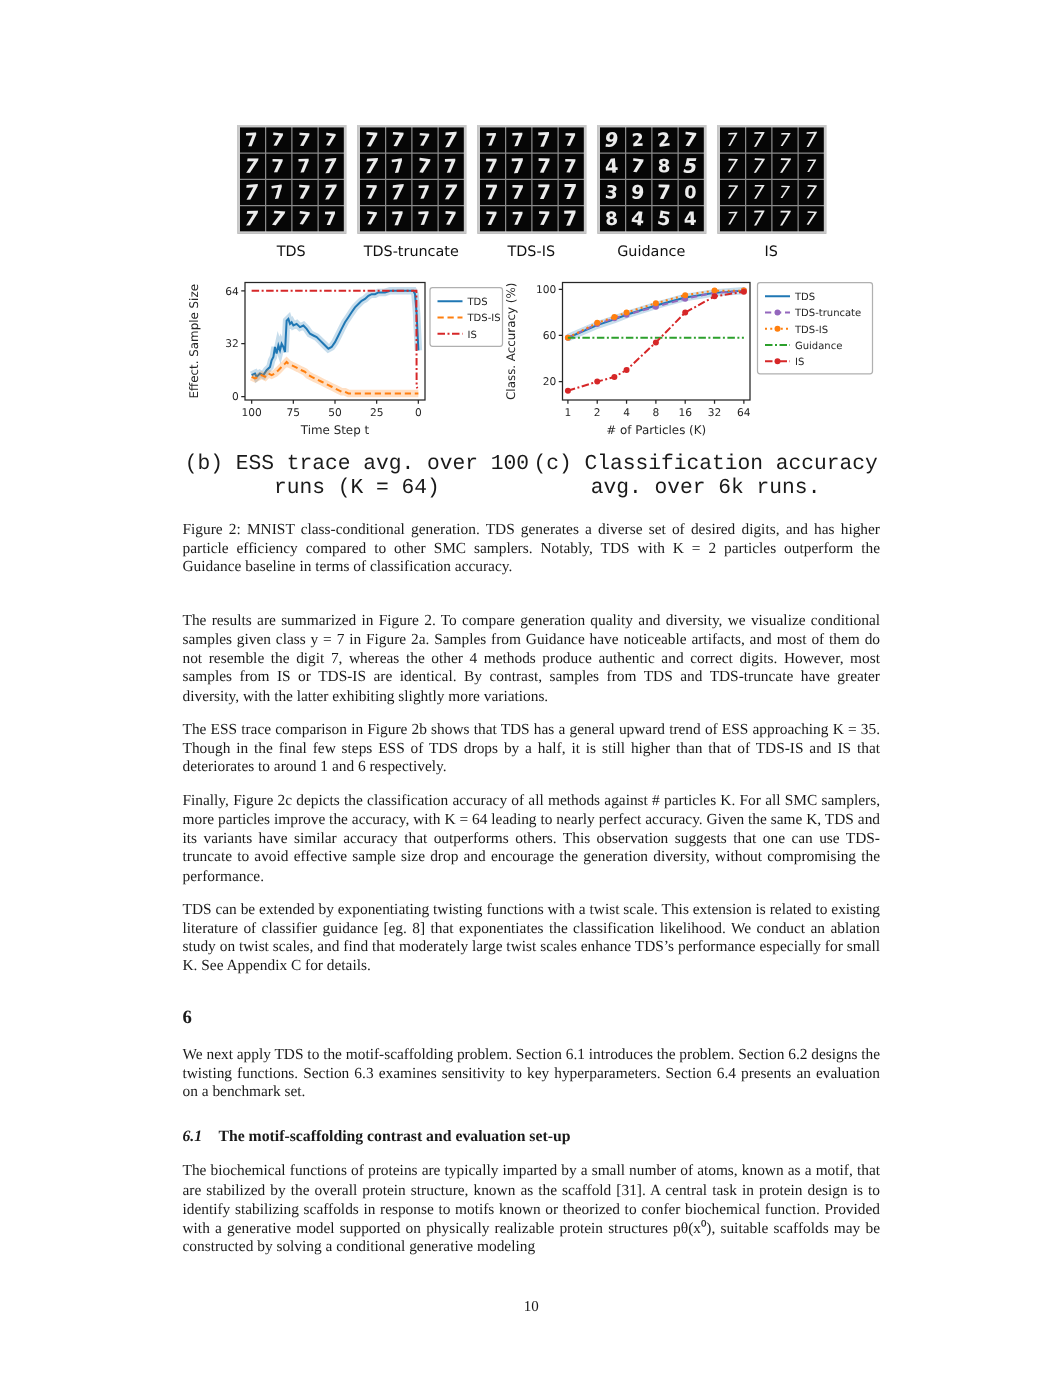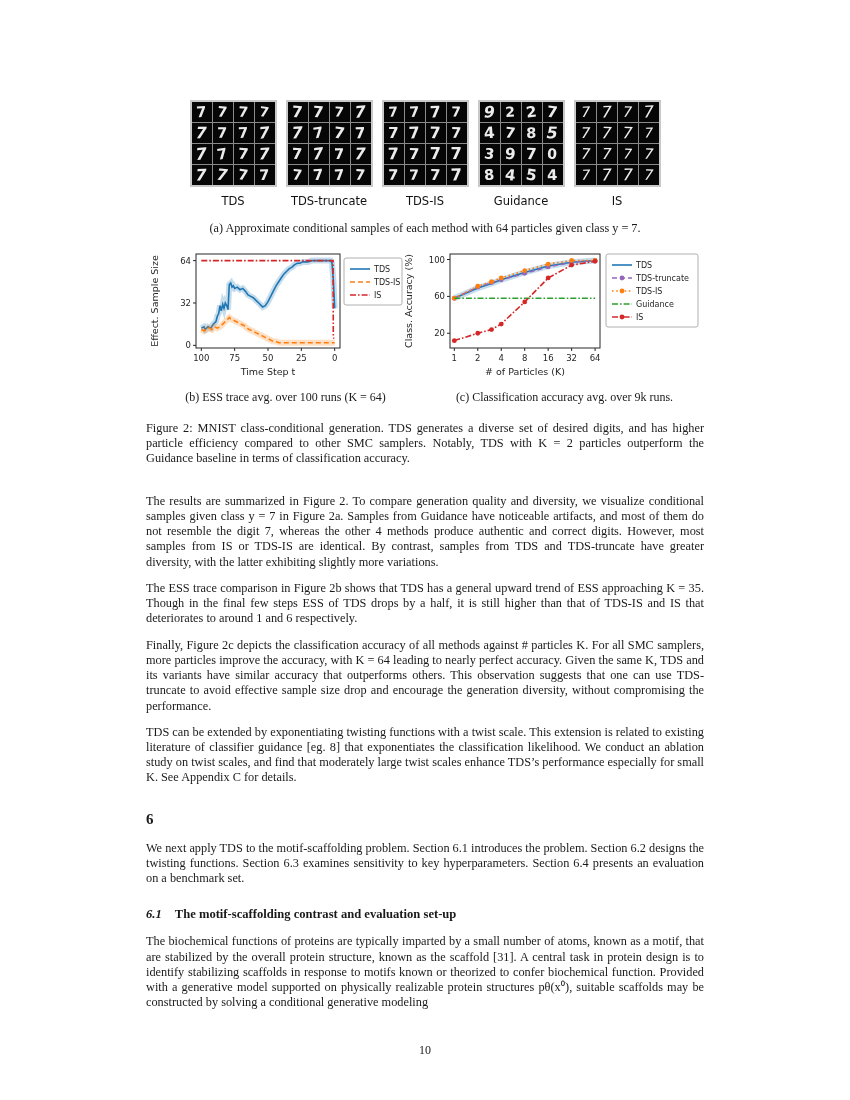--- a/index.html
+++ b/index.html
@@ -12,21 +12,21 @@
   .dgrid{display:grid;grid-template-columns:repeat(4,20px);grid-auto-rows:20px;gap:1px;
          background:#8a8a8a;border:2px solid #c9c9c9;}
   .dcell{background:#060606;color:#ececec;display:flex;align-items:center;justify-content:center;
          font-family:"DejaVu Sans",sans-serif;font-weight:700;font-size:15px;overflow:hidden;}
   .plabel{margin-top:7px;font-family:"DejaVu Sans",sans-serif;font-size:11.5px;color:#111;}
 
   .caption-a{text-align:center;font-size:12.2px;margin-top:13px;}
 
   .charts-row{display:flex;margin-top:10px;align-items:flex-start;}
   .chart-captions{display:flex;margin-top:2px;}
-  .chart-captions > div{flex:1;text-align:center;font-size:12px;}
+  .chart-captions > div{flex:1;text-align:center;font-size:17px;font-family:Liberation Mono, monospace;}
 
   .fig-caption{margin-top:16px;font-size:12.3px;line-height:1.24;text-align:justify;}
 
   .para{margin-top:11px;font-size:12.3px;line-height:1.24;text-align:justify;}
   .para.first{margin-top:27px;}
 
   .section-h{margin-top:25px;font-size:15px;font-weight:bold;display:flex;}
   .section-h .num{margin-right:17px;}
   .subsection-h{margin-top:21px;font-size:12.6px;font-weight:bold;display:flex;}
   .subsection-h .num{margin-right:13px;font-style:italic;}
@@ -301,21 +301,20 @@
             <span style="display: inline-block; transform: rotate(-0.2deg) scale(1.07); font-weight: 400; font-style: italic;">7</span>
           </div>
           <div class="dcell">
             <span style="display: inline-block; transform: rotate(2.2deg) scale(0.97); font-weight: 400; font-style: italic;">7</span>
           </div>
         </div>
         <div class="plabel">IS</div>
       </div>
     </div>
 
-  <div class="caption-a">(a) Approximate conditional samples of each method with 64 particles given class y = 7.</div>
 
   <div class="charts-row">
     <svg id="chart-b" width="258" height="142">
         <g>
           <rect x="50" y="8" width="144" height="94" fill="none" stroke="#262626" stroke-width="1"></rect>
           <line x1="55.333333333333336" y1="102" x2="55.333333333333336" y2="105" stroke="#262626"></line>
           <text x="55.333333333333336" y="115" text-anchor="middle" font-size="8.5" fill="#262626">100</text>
           <line x1="88.66666666666667" y1="102" x2="88.66666666666667" y2="105" stroke="#262626"></line>
           <text x="88.66666666666667" y="115" text-anchor="middle" font-size="8.5" fill="#262626">75</text>
           <line x1="122" y1="102" x2="122" y2="105" stroke="#262626"></line>
@@ -434,21 +433,21 @@
             <line x1="208" y1="71" x2="228" y2="71" stroke="#d62728" stroke-width="1.6" stroke-dasharray="6,2,1.6,2"></line>
             <circle cx="218" cy="71" r="2.4" fill="#d62728"></circle>
             <text x="232" y="74" font-size="8" fill="#262626">IS</text>
           </g>
         </g>
       </svg>
   </div>
 
   <div class="chart-captions">
     <div>(b) ESS trace avg. over 100 runs (K = 64)</div>
-    <div>(c) Classification accuracy avg. over 9k runs.</div>
+    <div>(c) Classification accuracy avg. over 6k runs.</div>
   </div>
 
   <div class="fig-caption">Figure 2: MNIST class-conditional generation. TDS generates a diverse set of desired digits, and has higher particle efficiency compared to other SMC samplers. Notably, TDS with K = 2 particles outperform the Guidance baseline in terms of classification accuracy.</div>
 
   <div class="para first">The results are summarized in Figure 2. To compare generation quality and diversity, we visualize conditional samples given class y = 7 in Figure 2a. Samples from Guidance have noticeable artifacts, and most of them do not resemble the digit 7, whereas the other 4 methods produce authentic and correct digits. However, most samples from IS or TDS-IS are identical. By contrast, samples from TDS and TDS-truncate have greater diversity, with the latter exhibiting slightly more variations.</div>
   <div class="para">The ESS trace comparison in Figure 2b shows that TDS has a general upward trend of ESS approaching K = 35. Though in the final few steps ESS of TDS drops by a half, it is still higher than that of TDS-IS and IS that deteriorates to around 1 and 6 respectively.</div>
   <div class="para">Finally, Figure 2c depicts the classification accuracy of all methods against # particles K. For all SMC samplers, more particles improve the accuracy, with K = 64 leading to nearly perfect accuracy. Given the same K, TDS and its variants have similar accuracy that outperforms others. This observation suggests that one can use TDS-truncate to avoid effective sample size drop and encourage the generation diversity, without compromising the performance.</div>
   <div class="para">TDS can be extended by exponentiating twisting functions with a twist scale. This extension is related to existing literature of classifier guidance [eg. 8] that exponentiates the classification likelihood. We conduct an ablation study on twist scales, and find that moderately large twist scales enhance TDS’s performance especially for small K. See Appendix C for details.</div>
 
   <div class="section-h">

